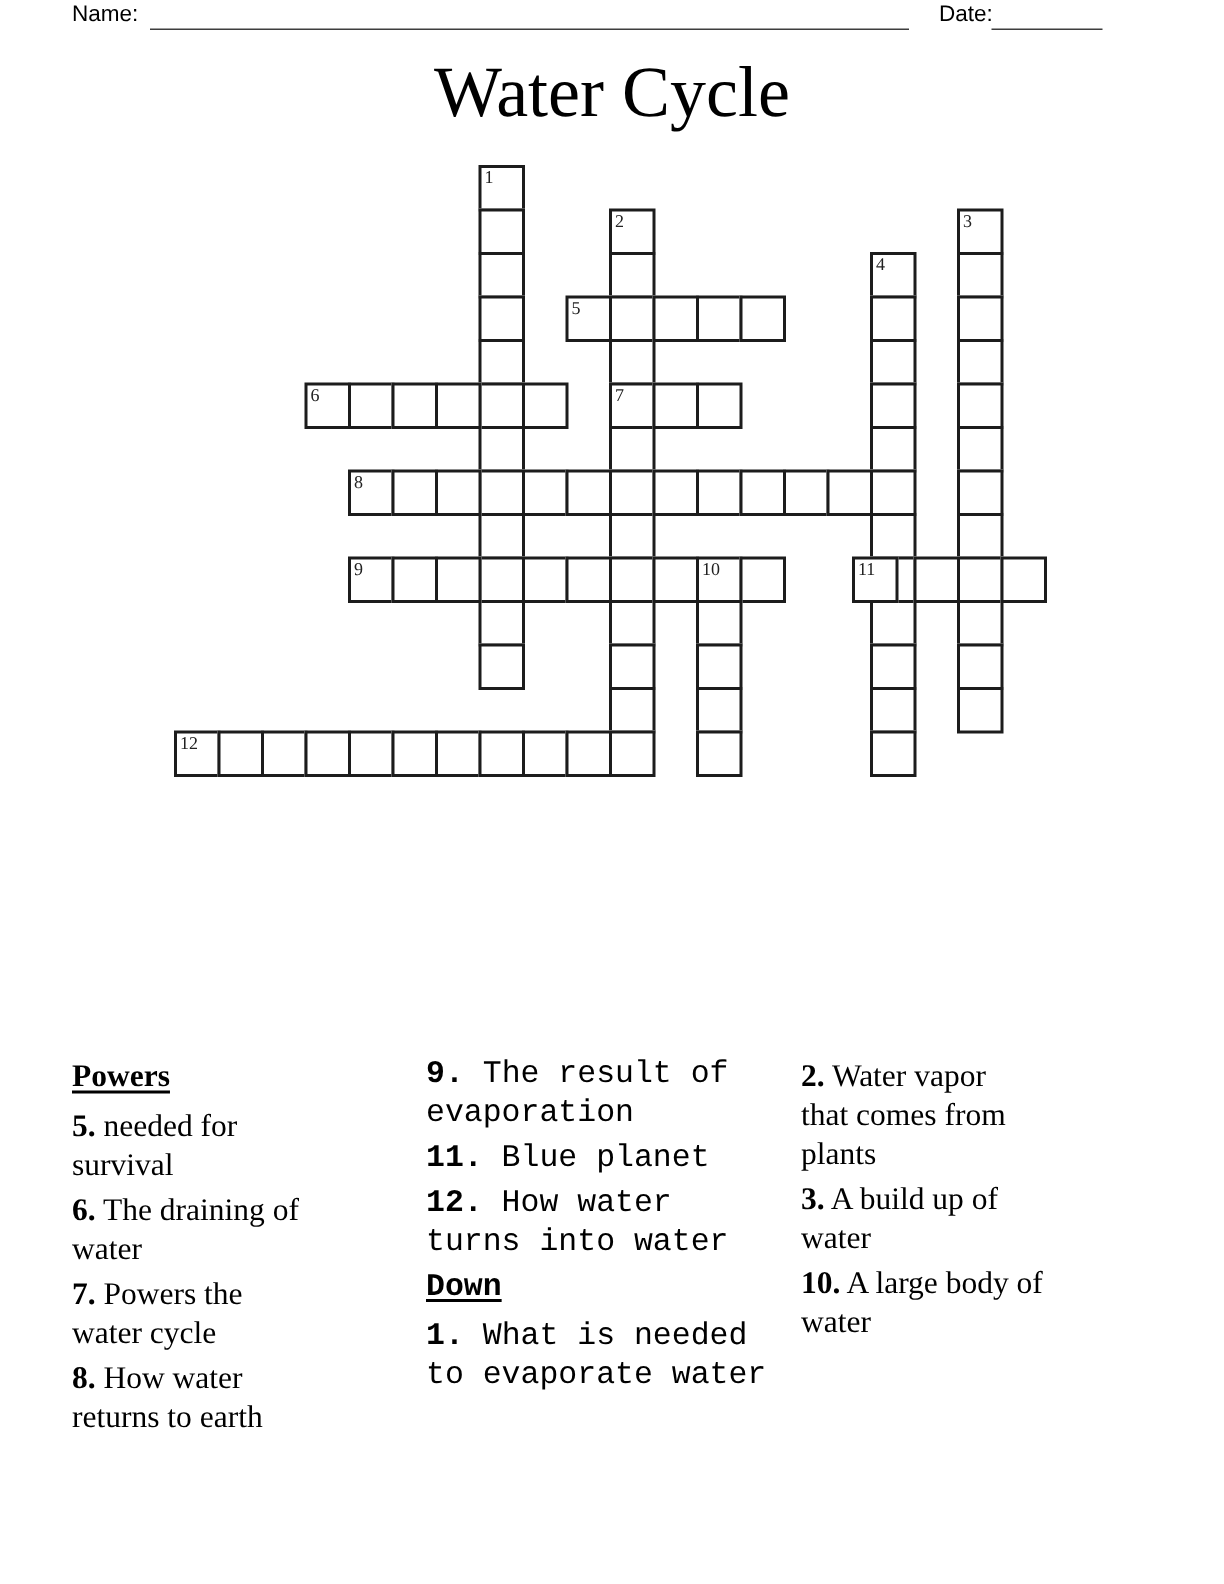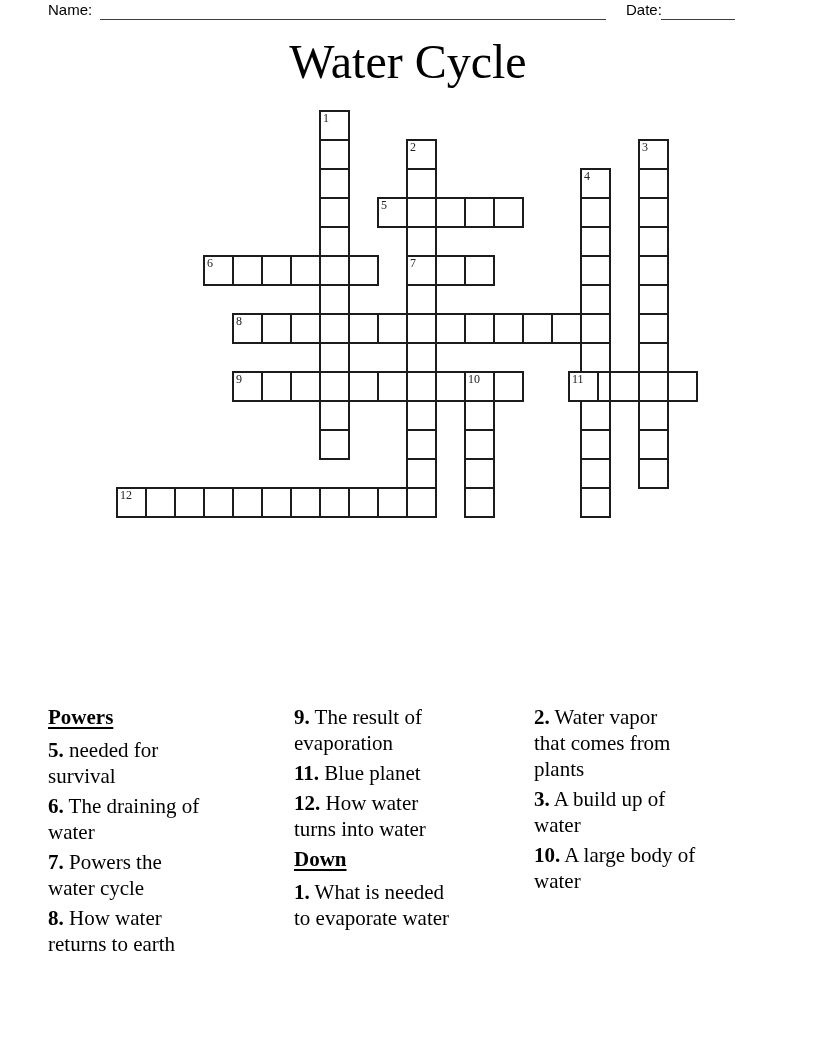--- a/index.html
+++ b/index.html
@@ -191,21 +191,21 @@
         </div>
         <div class="clue">
           <div class="clue-line"><span class="clue-num">7.</span> Powers the</div>
           <div class="clue-line">water cycle</div>
         </div>
         <div class="clue">
           <div class="clue-line"><span class="clue-num">8.</span> How water</div>
           <div class="clue-line">returns to earth</div>
         </div>
       </div>
-      <div class="clue-col" style="left: 294px;">
+      <div class="clue-col" style="left: 284px; font-family: Liberation Mono, monospace;">
         <div class="clue">
           <div class="clue-line"><span class="clue-num">9.</span> The result of</div>
           <div class="clue-line">evaporation</div>
         </div>
         <div class="clue">
           <div class="clue-line"><span class="clue-num">11.</span> Blue planet</div>
         </div>
         <div class="clue">
           <div class="clue-line"><span class="clue-num">12.</span> How water</div>
           <div class="clue-line">turns into water</div>

